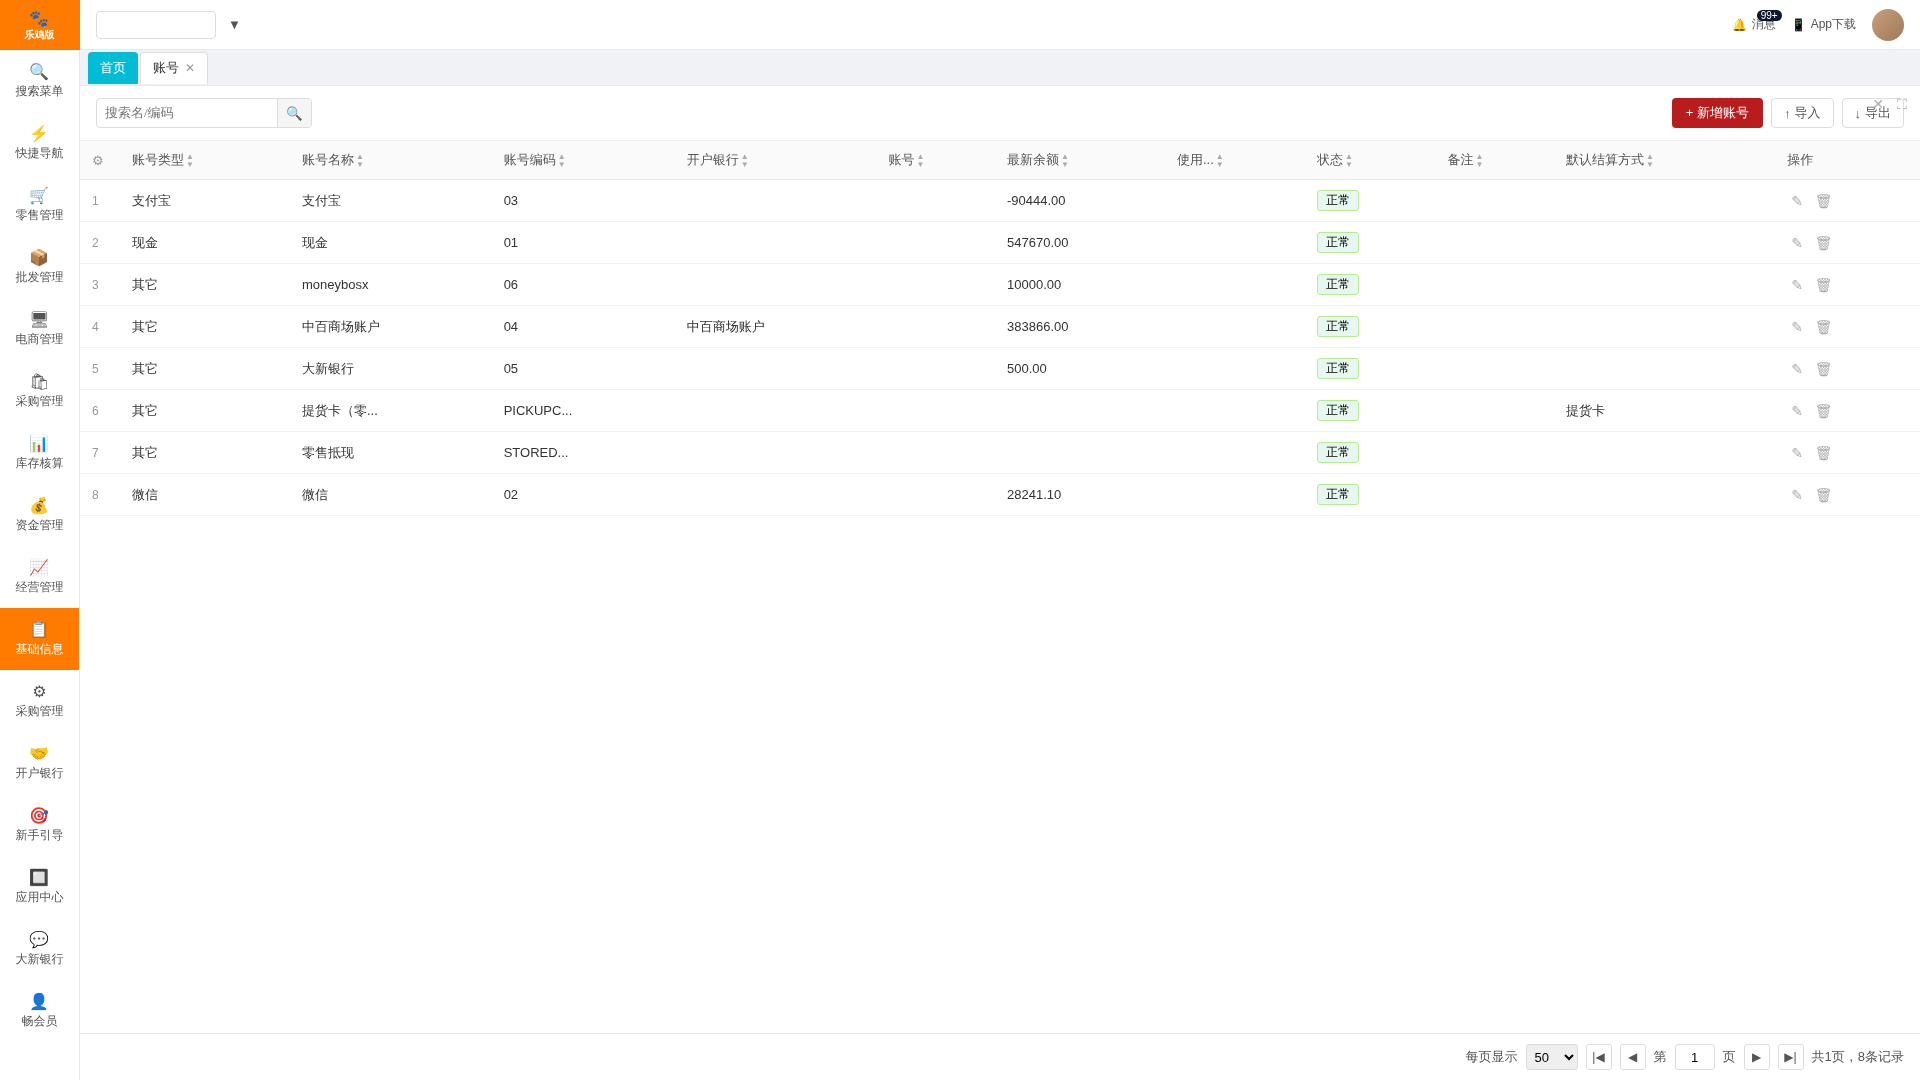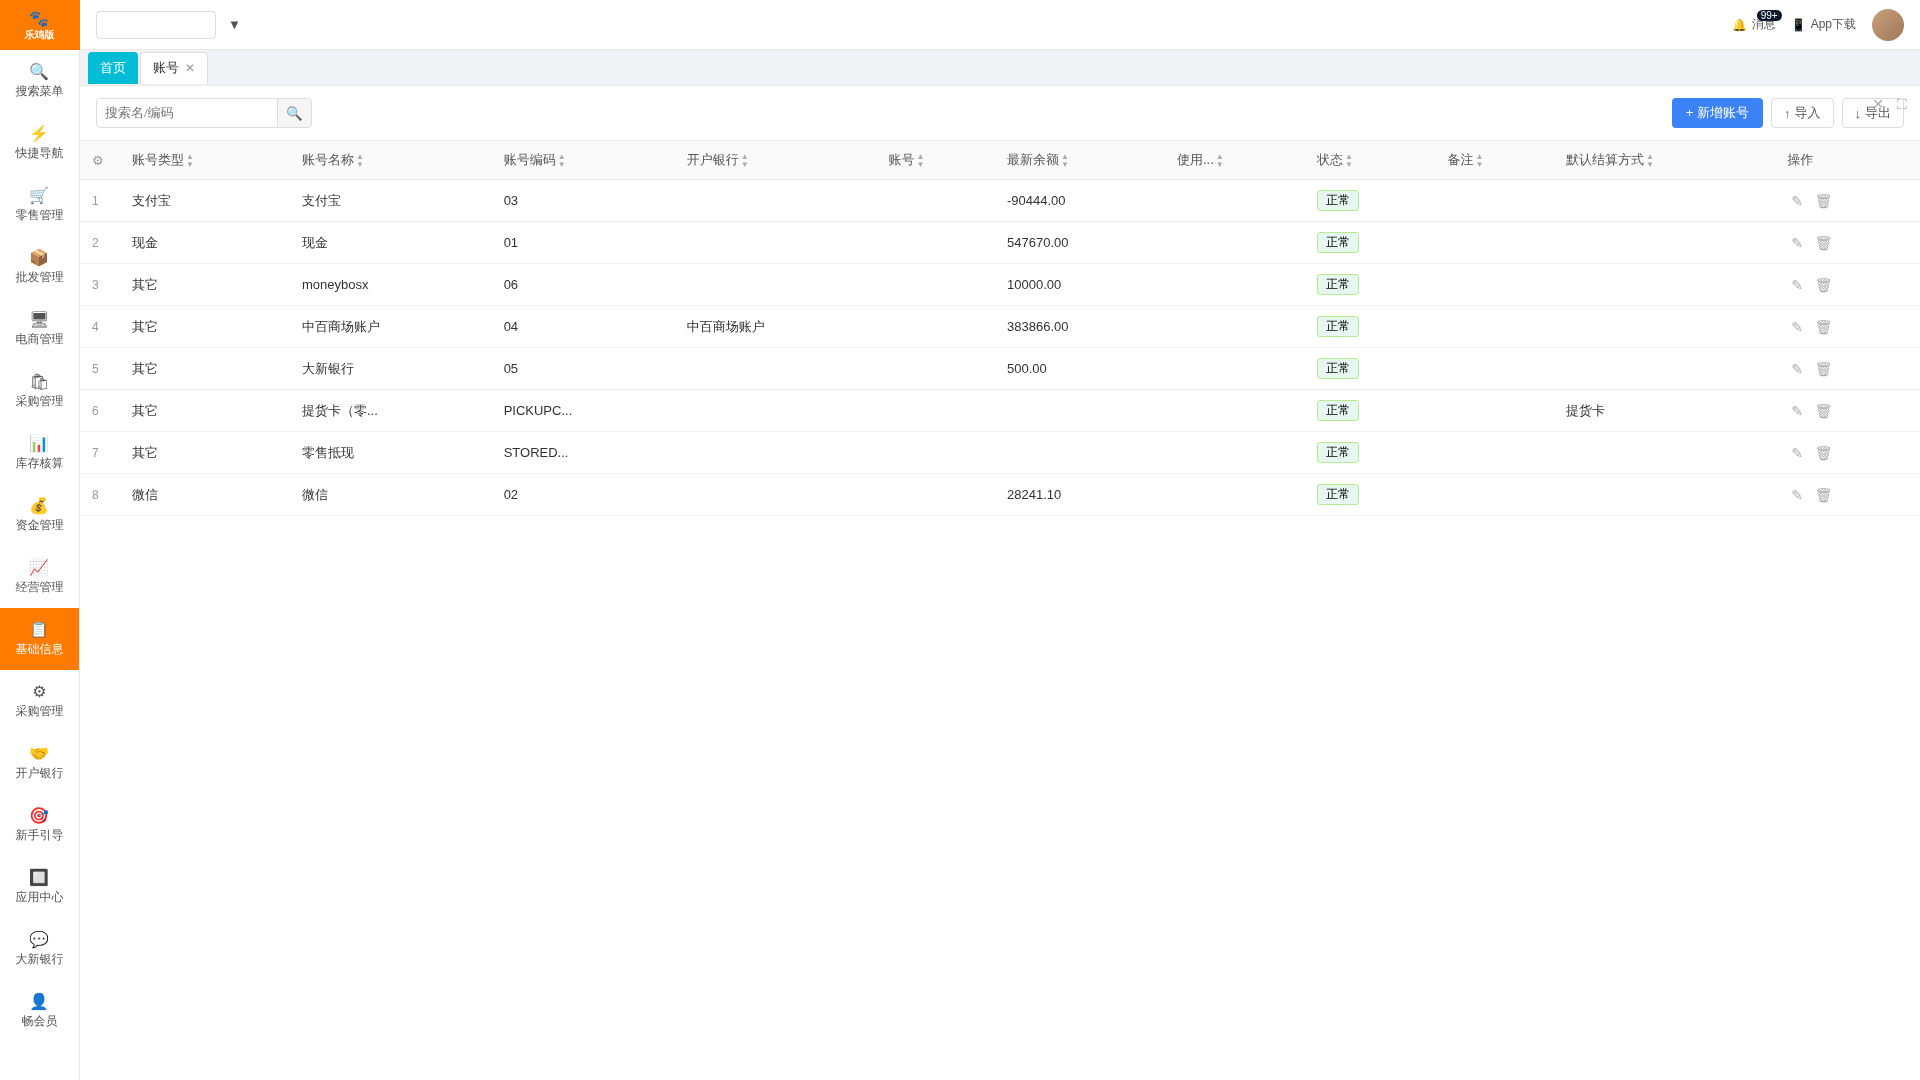--- a/index.html
+++ b/index.html
@@ -37,21 +37,21 @@
     .tab-close { color: #999; font-size: 12px; cursor: pointer; }
 
     
     .content { flex: 1; background: #fff; margin: 0; overflow: hidden; display: flex; flex-direction: column; position: relative; }
     .content-header { display: flex; align-items: center; justify-content: space-between; padding: 12px 16px; border-bottom: 1px solid #f0f0f0; flex-shrink: 0; }
     .content-header-left { display: flex; align-items: center; gap: 8px; }
     .search-box { display: flex; align-items: center; border: 1px solid #ddd; border-radius: 4px; overflow: hidden; height: 30px; }
     .search-input { border: none; outline: none; padding: 0 8px; font-size: 13px; width: 180px; font-family: Liberation Serif, serif; }
     .search-btn { background: #f5f5f5; border: none; border-left: 1px solid #ddd; padding: 0 8px; height: 30px; cursor: pointer; color: #666; }
     .content-header-right { display: flex; align-items: center; gap: 8px; }
-    .btn-add { background: #3b82f6; color: #fff; border: none; border-radius: 4px; padding: 0 14px; height: 30px; cursor: pointer; font-size: 13px; display: flex; align-items: center; gap: 4px; white-space: nowrap; }
+    .btn-add { background: #b91c1c; color: #fff; border: none; border-radius: 4px; padding: 0 14px; height: 30px; cursor: pointer; font-size: 13px; display: flex; align-items: center; gap: 4px; white-space: nowrap; }
     .btn-import, .btn-export { background: #fff; color: #555; border: 1px solid #ddd; border-radius: 4px; padding: 0 12px; height: 30px; cursor: pointer; font-size: 13px; display: flex; align-items: center; gap: 4px; white-space: nowrap; }
 
     
     .table-wrapper { flex: 1; overflow-y: auto; }
     table { width: 100%; border-collapse: collapse; font-size: 13px; }
     thead tr { background: #fafafa; border-bottom: 1px solid #e8e8e8; }
     thead th { padding: 10px 12px; text-align: left; font-weight: 500; color: #555; white-space: nowrap; border-bottom: 1px solid #e8e8e8; font-size: 13px; }
     thead th .sort-icons { display: inline-flex; flex-direction: column; font-size: 8px; line-height: 1; color: #aaa; vertical-align: middle; margin-left: 2px; }
     tbody tr { border-bottom: 1px solid #f0f0f0; }
     tbody td { padding: 10px 12px; color: #333; white-space: nowrap; }
@@ -410,14 +410,30 @@
       <td></td>
       <td>
         <button class="action-btn">✎</button>
         <button class="action-btn">🗑</button>
       </td>
     </tr>
           </tbody>
       </table>
     </div>
 
+    <div class="pagination">
+      <span class="page-size-label">每页显示</span>
+      <select class="page-size-select">
+        <option>50</option>
+        <option>100</option>
+        <option>200</option>
+      </select>
+      <button class="page-nav-btn">|◀</button>
+      <button class="page-nav-btn">◀</button>
+      <span>第</span>
+      <input class="page-input" value="1" style="">
+      <span>页</span>
+      <button class="page-nav-btn">▶</button>
+      <button class="page-nav-btn">▶|</button>
+      <span class="page-total">共1页，8条记录</span>
+    </div>
   </div>
 </div>
 
 </body></html>

